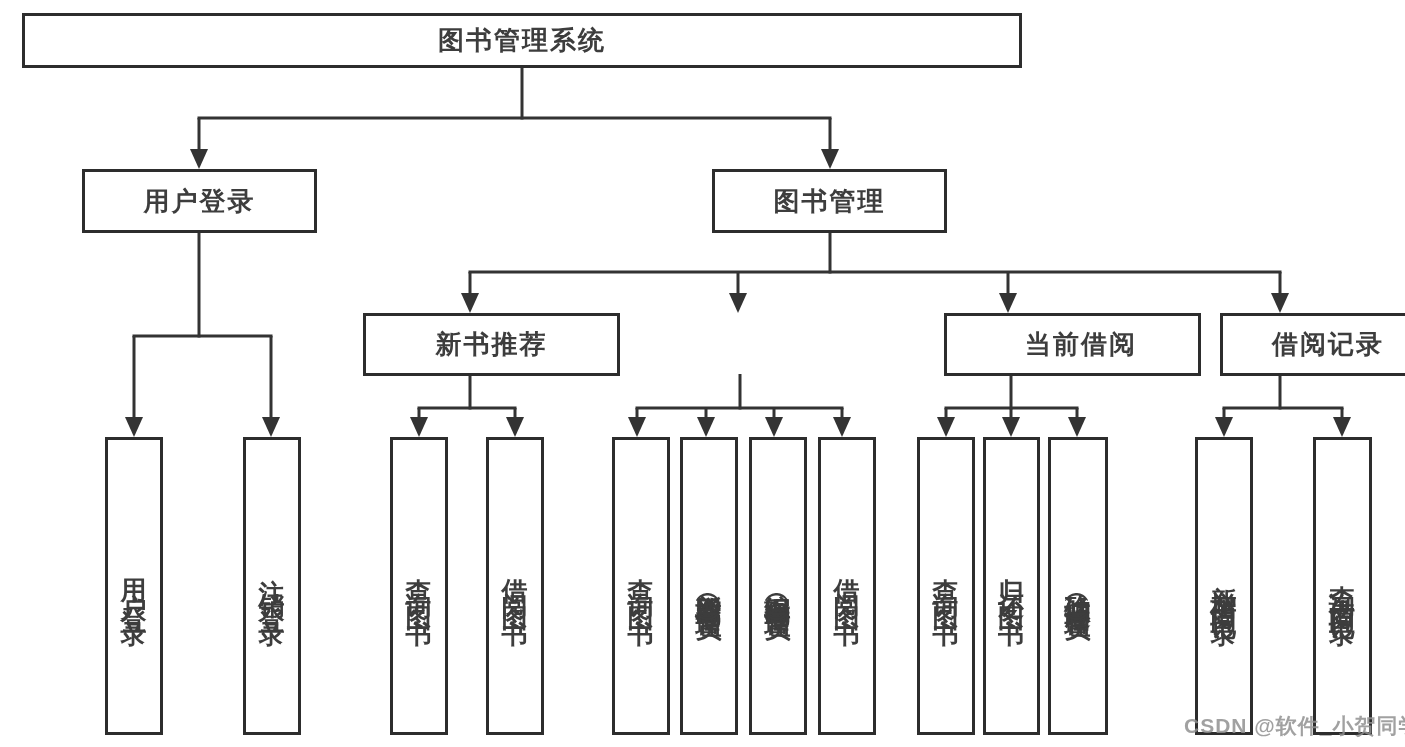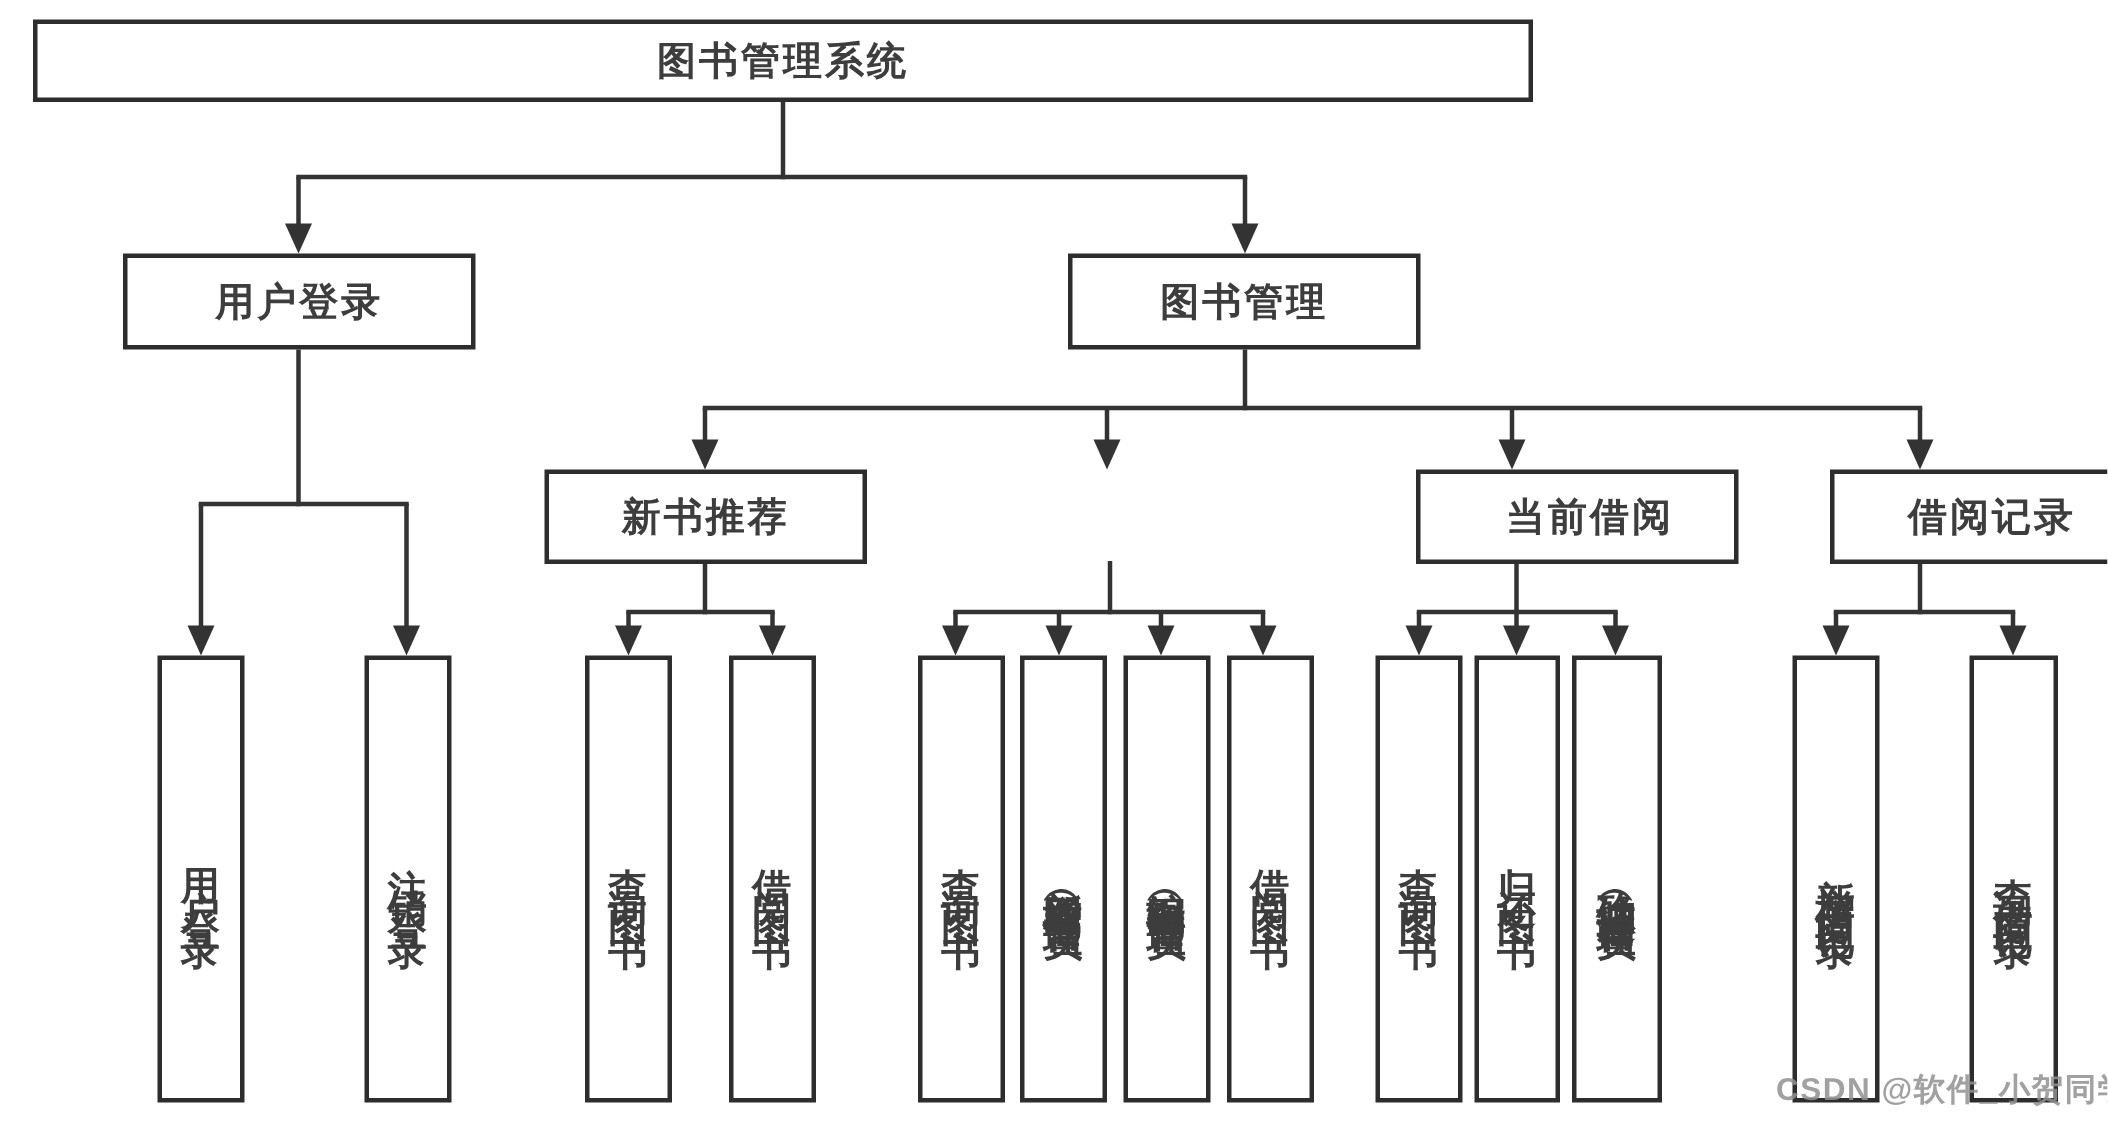--- a/index.html
+++ b/index.html
@@ -28,21 +28,21 @@
     display: flex;
     align-items: center;
     justify-content: center;
     font-size: 26px;
     letter-spacing: 2px;
     color: #3d3d3d;
   }
   .box.root    { left: 22px;  top: 13px;  width: 1000px; height: 55px; }
   .box.lv2-a   { left: 82px;  top: 169px; width: 235px;  height: 64px; }
   .box.lv2-b   { left: 712px; top: 169px; width: 235px;  height: 64px; }
-  .box.lv3     { top: 313px; height: 63px; width: 215px; }
+  .box.lv3     { top: 313px; height: 63px; width: 257px; }
   .box.lv3-a   { left: 363px; }
   .box.lv3-b   { left: 632px; }
   .box.lv3-c   { left: 944px; padding-left: 17px; }
   .box.lv3-d   { left: 1172px; width: 216px; margin-left: 48px; }
   .box.leaf    { top: 437px; height: 298px; width: 58px; }
   .leaf .v-text {
     writing-mode: vertical-rl;
     text-orientation: mixed;
     line-height: 1;
     white-space: nowrap;

